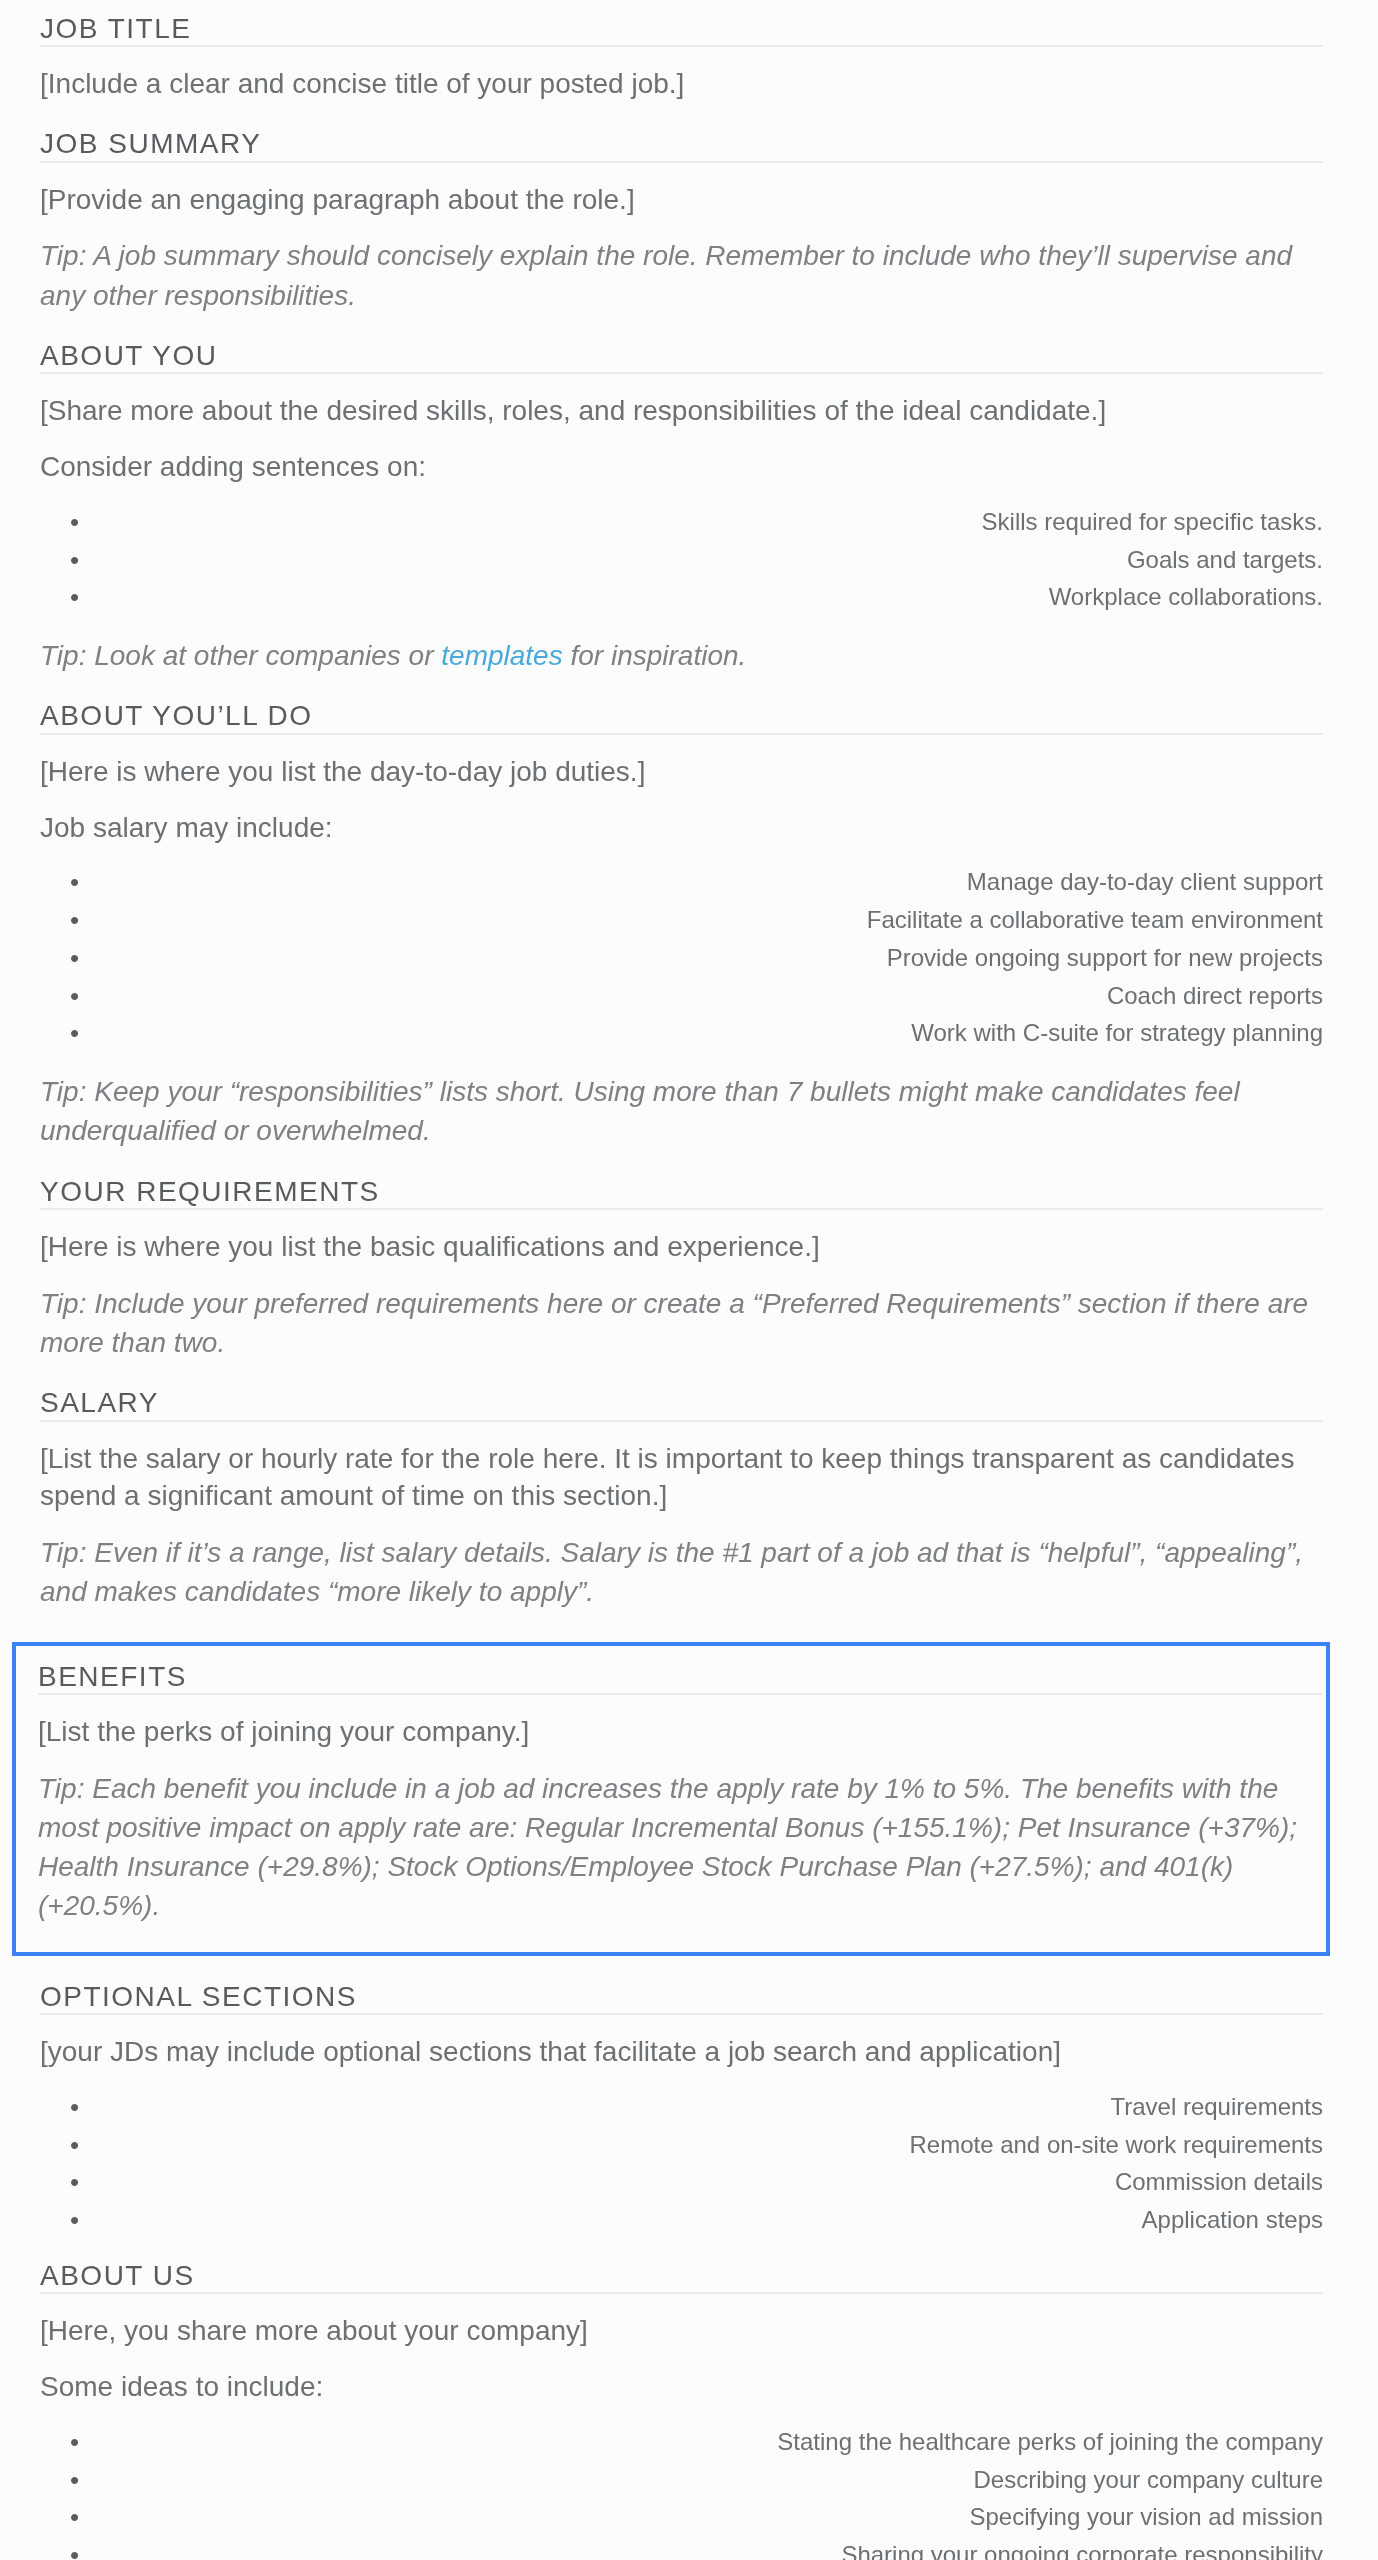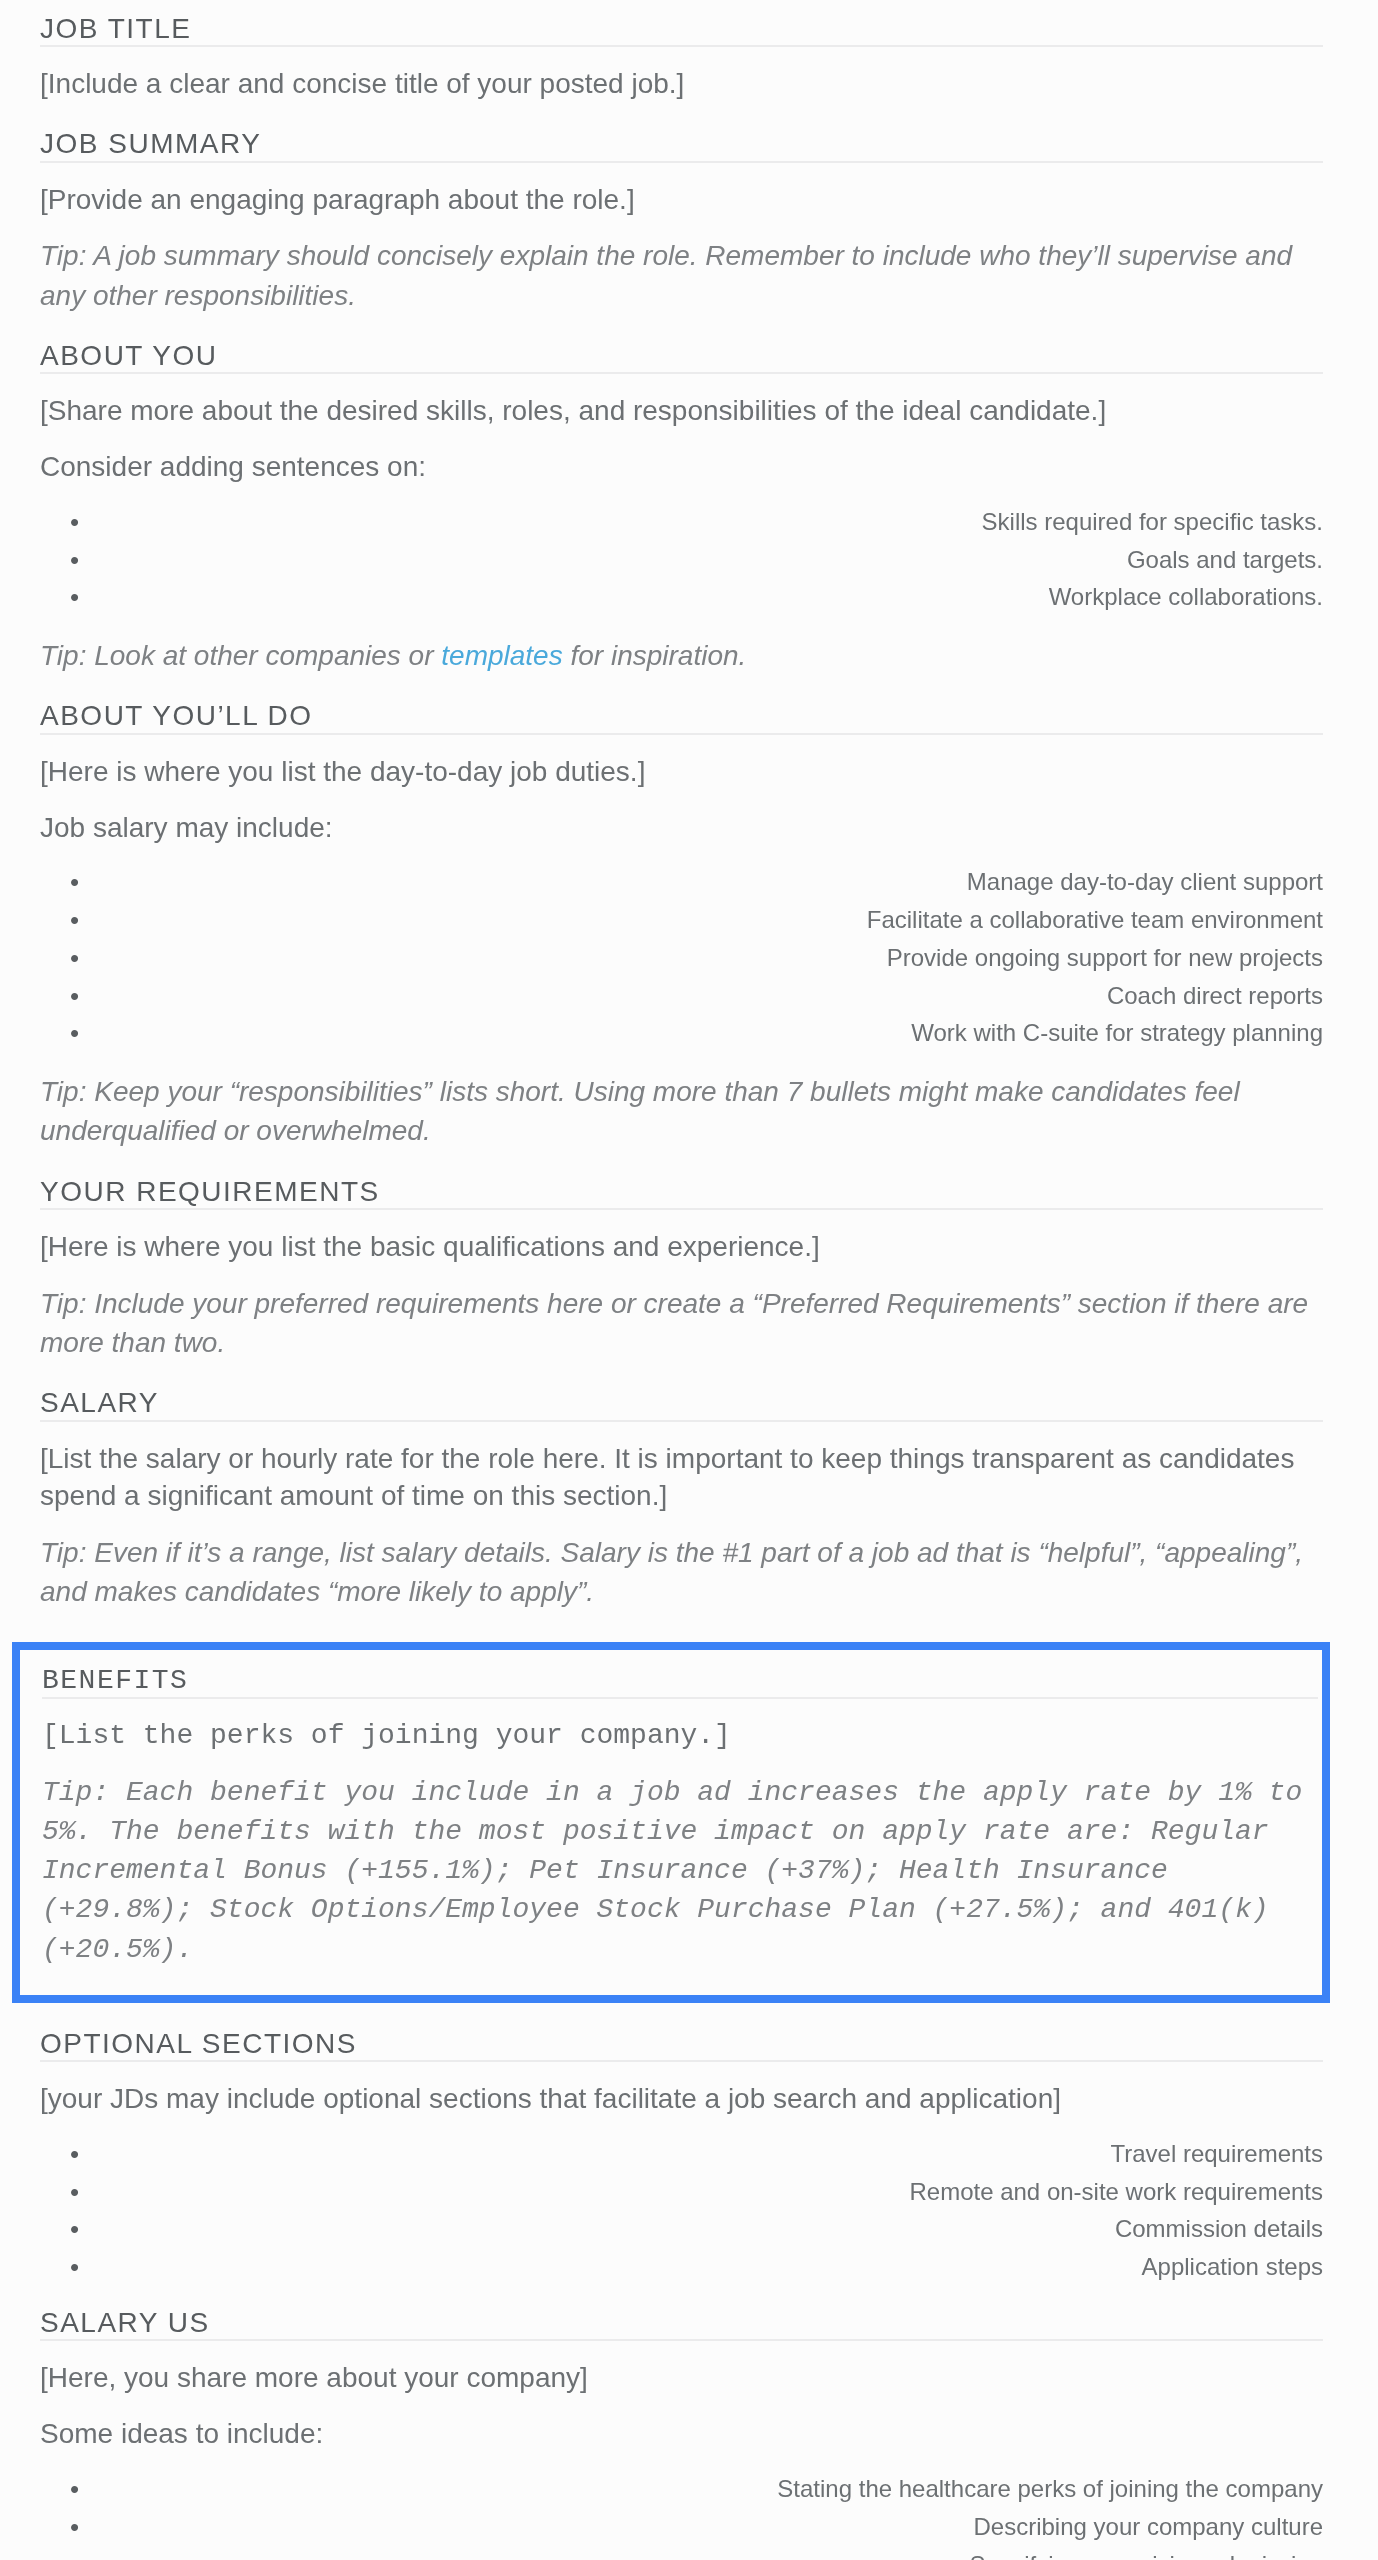--- a/index.html
+++ b/index.html
@@ -67,25 +67,24 @@
     top: -1px;
     font-size: 26px;
     color: #595d60;
   }
   a.doc-link {
     color: #4aa9db;
     text-decoration: none;
     cursor: pointer;
   }
   section.highlighted {
-    border: 8px solid #3b82f6;
+    border: 4px solid #3b82f6;
     margin: 30px -7px 12px -28px;
     padding: 2px 4px 16px 22px;
     background: #fcfcfc;
-    font-family: Liberation Mono, monospace;
   }
   section.highlighted h2.section-heading {
     margin-top: 14px;
   }
   section.highlighted p.tip {
     margin-bottom: 10px;
   }
 </style>
 </head>
 <body>
@@ -143,21 +142,21 @@
       <h2 class="section-heading">OPTIONAL SECTIONS</h2>
       <p class="placeholder"><span>[your JDs may include optional sections that facilitate a job search and application]</span></p>
       <ul class="bullet-list">
         <li>Travel requirements</li>
         <li>Remote and on-site work requirements</li>
         <li>Commission details</li>
         <li>Application steps</li>
       </ul>
     </section>
     <section class="section">
-      <h2 class="section-heading">SALARY US</h2>
+      <h2 class="section-heading">ABOUT US</h2>
       <p class="placeholder"><span>[Here, you share more about your company]</span></p>
       <p class="paragraph"><span>Some ideas to include:</span></p>
       <ul class="bullet-list">
         <li>Stating the healthcare perks of joining the company</li>
         <li>Describing your company culture</li>
         <li>Specifying your vision ad mission</li>
         <li>Sharing your ongoing corporate responsibility</li>
       </ul>
       <p class="tip"><span>Tip: I like to save the “About Us” section for the end (even though about 50% of JDs start with About Us). Instead, end your JD with the About Us. That way, you can START your JD about the candidate/role, making them feel valued.</span></p>
     </section>

